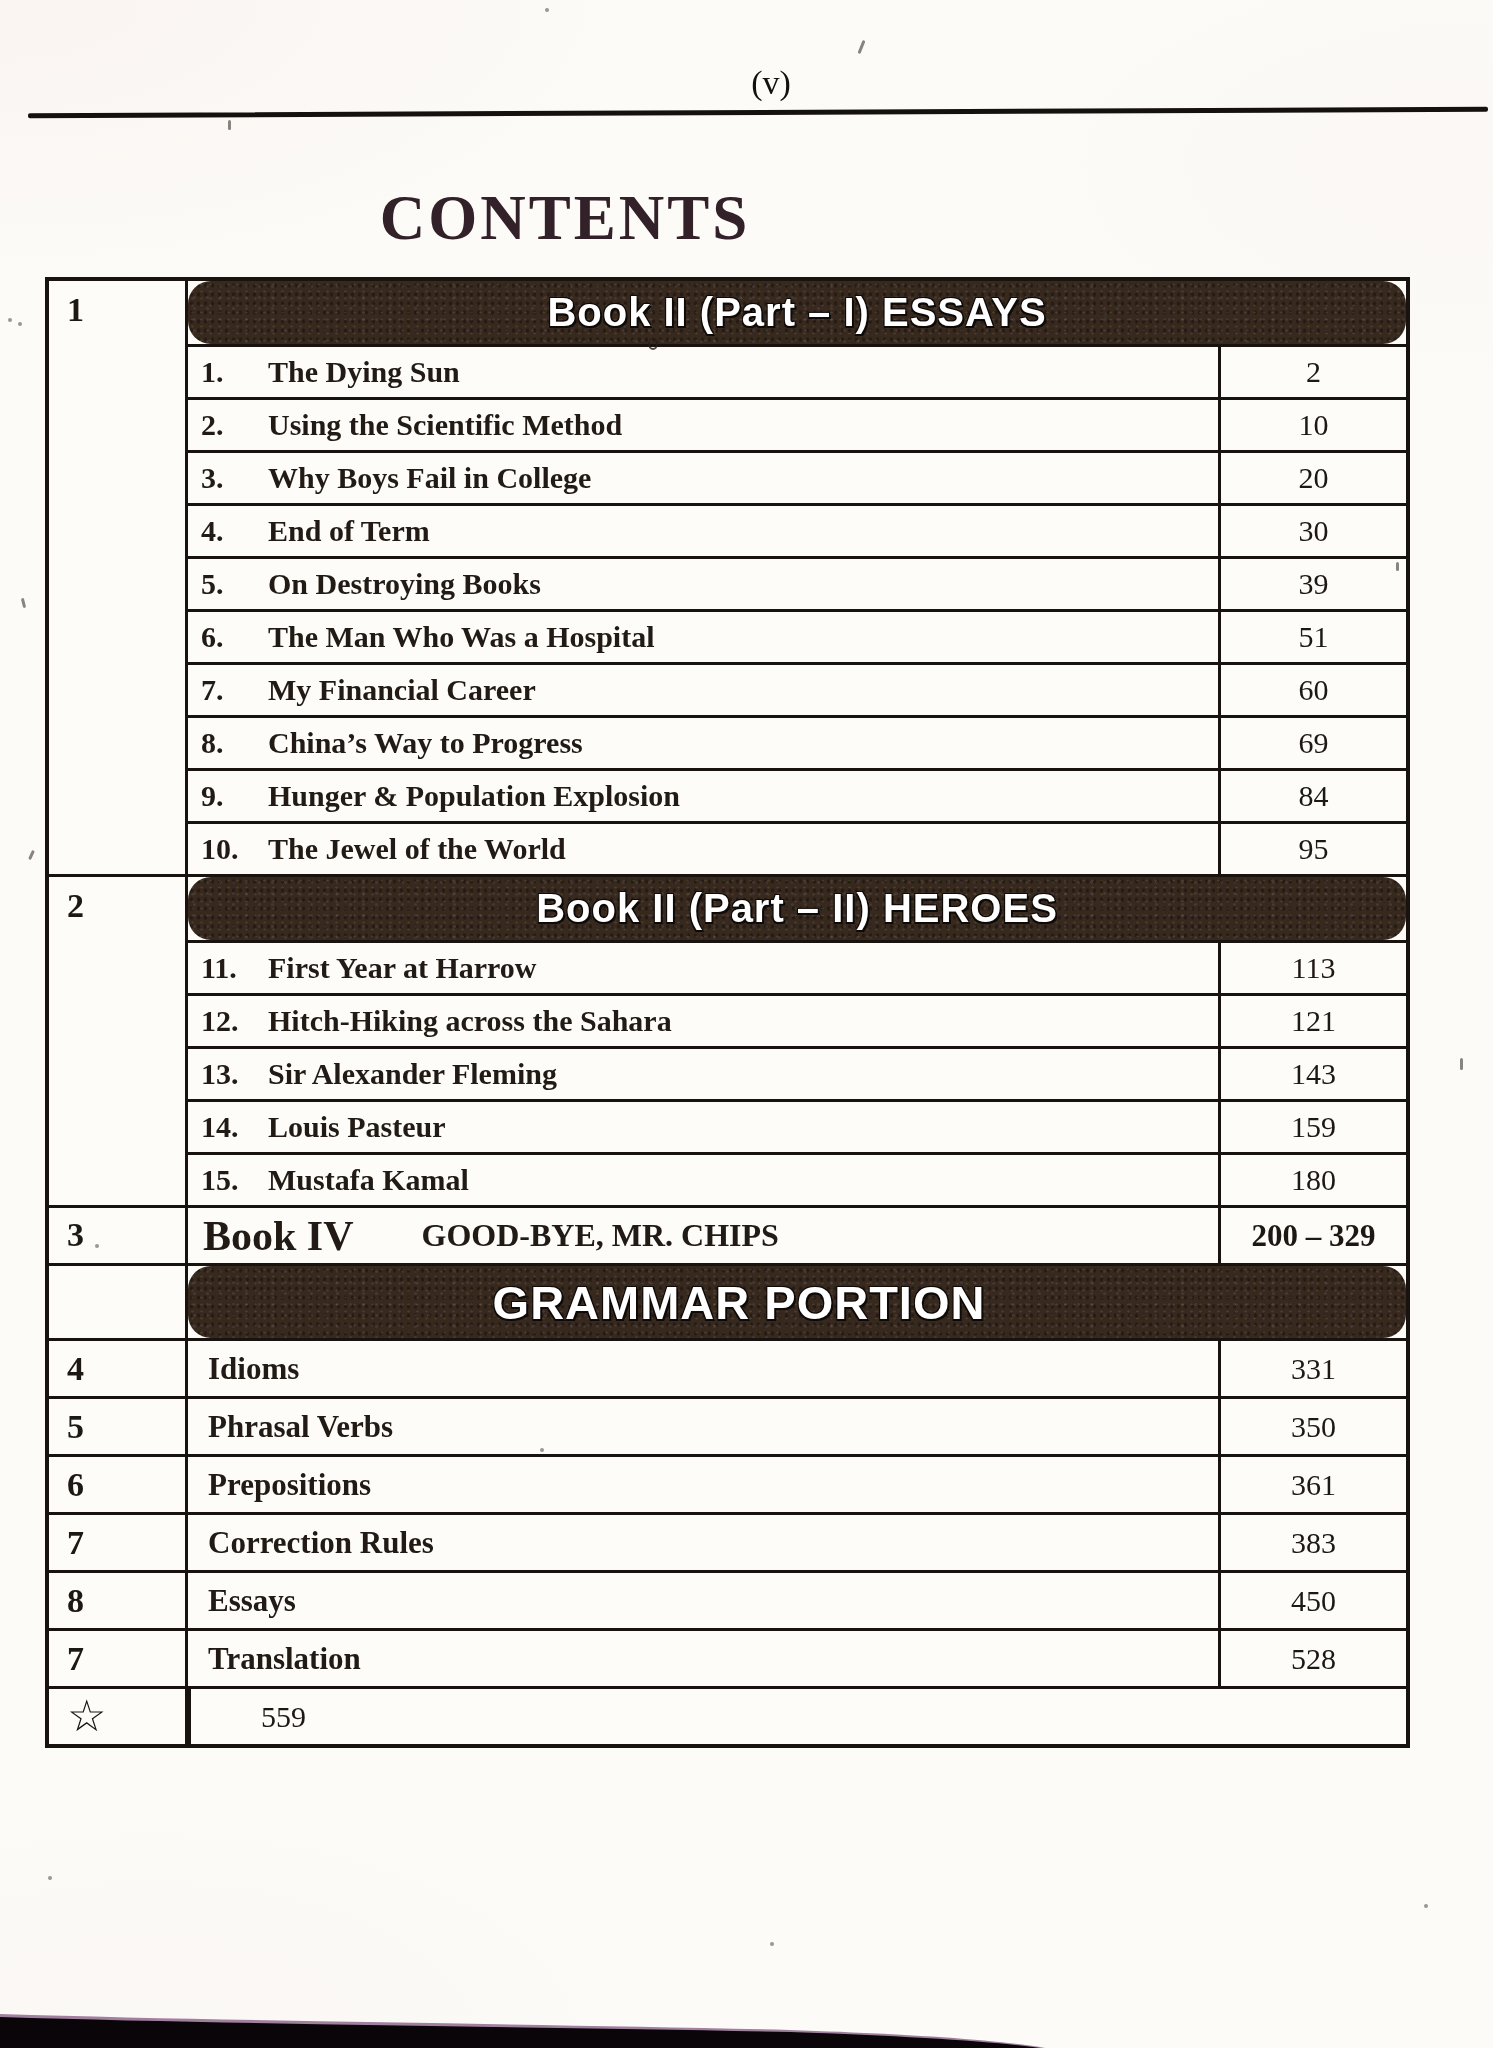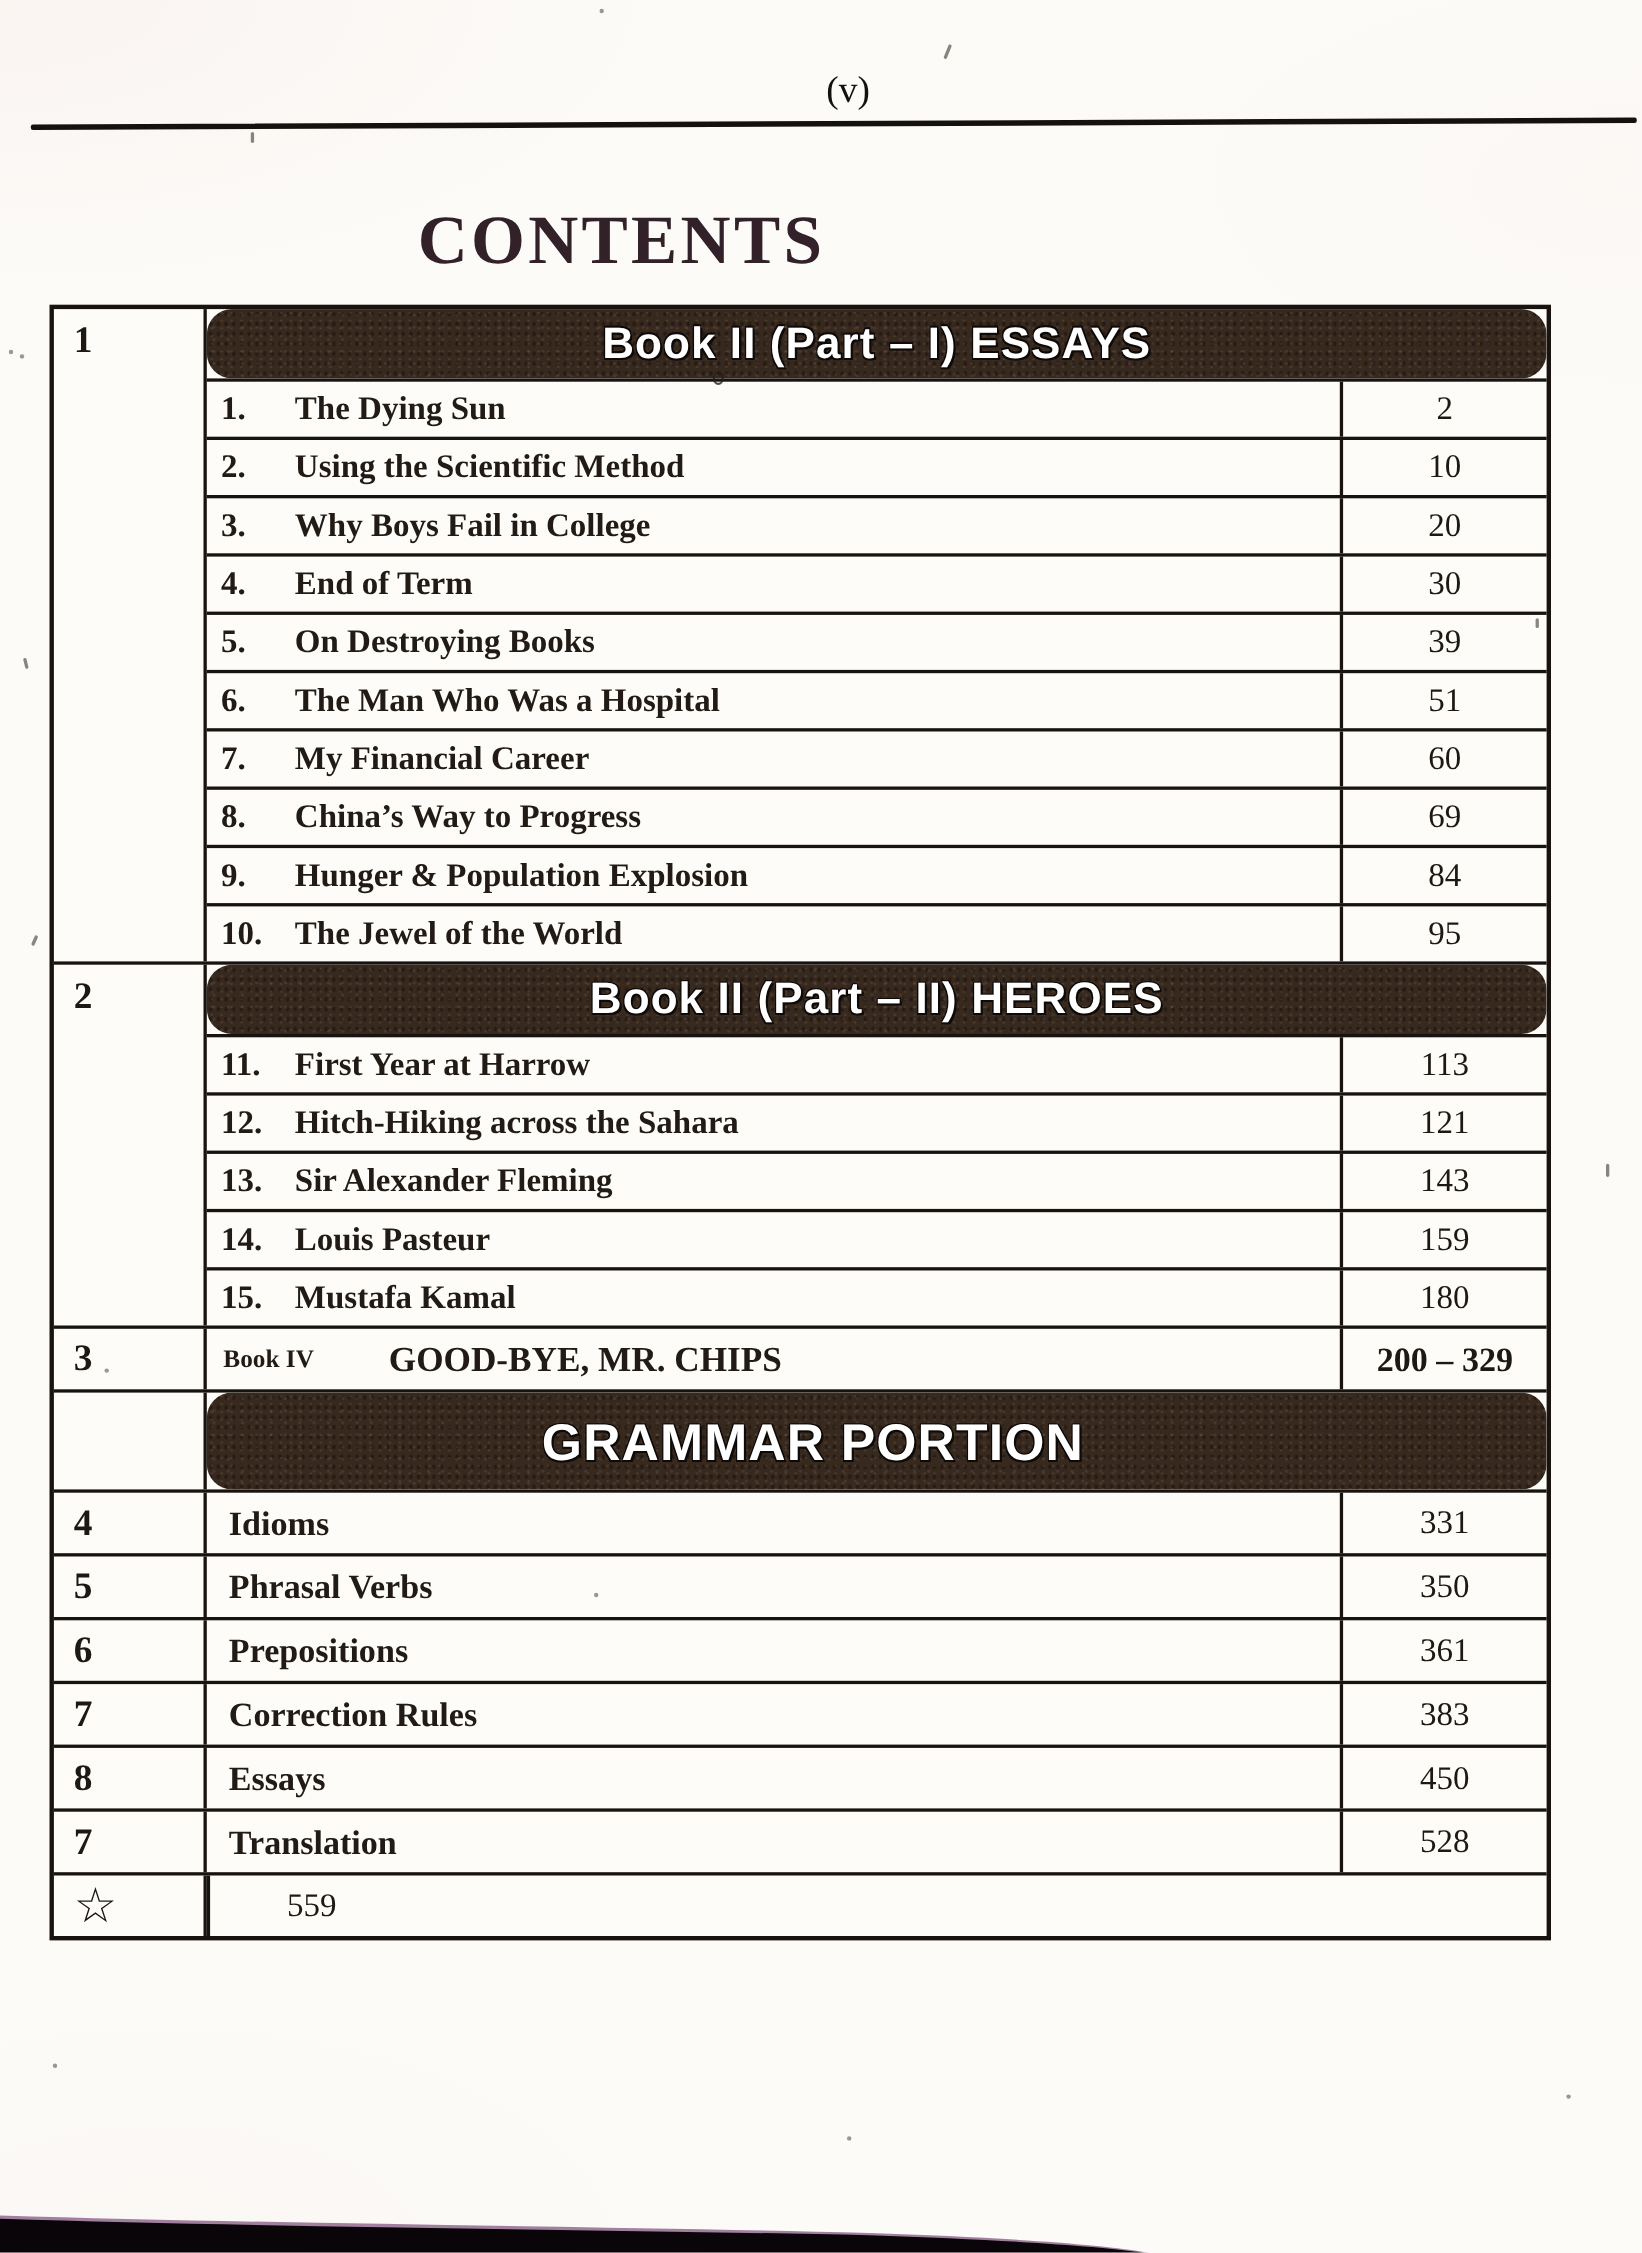--- a/index.html
+++ b/index.html
@@ -55,37 +55,37 @@
       radial-gradient(rgba(120,100,120,.25) 1px, transparent 2px),
       radial-gradient(rgba(0,0,0,.35) 1px, transparent 2.2px);
     background-size:9px 7px, 13px 11px, 7px 9px;
     border-radius:23px;
   }
   .band-title {
     font-family:"Liberation Sans", sans-serif; font-weight:700; font-size:40px;
     color:#ffffff; letter-spacing:1px; white-space:nowrap;
     text-shadow:2px 2px 0 #0e0a08, -1px -1px 0 #0e0a08, 1px -1px 0 #0e0a08, -1px 2px 0 #0e0a08;
   }
-  .g-band { height:88px;text-align:right; }
+  .g-band { height:72px;text-align:right; }
   .g-band .band-title { font-size:47px; transform:translateX(-58px); }
 
   .row { display:flex; height:53px; border-top:3px solid #191310; }
   .main { flex:1; display:flex; align-items:center; font-weight:700; font-size:30px; color:#221b15; min-width:0; }
   .main .num { flex:0 0 80px; padding-left:13px; }
   .main .title { flex:1; white-space:nowrap; }
   .pagecell {
     flex:0 0 188px; border-left:3px solid #191310;
     display:flex; align-items:center; justify-content:center;
     font-size:30px; color:#1e1813;
   }
 
   .bookiv { height:58px; }
   .bookiv .rail { padding-top:8px; }
   .bookiv .main { padding-left:15px; }
-  .bookiv .book-label { font-size:23px; font-weight:700; }
+  .bookiv .book-label { font-size:42px; font-weight:700; }
   .bookiv .title { font-size:32px; font-weight:700; margin-left:68px; white-space:nowrap; }
   .bookiv .pagecell { font-weight:700; font-size:31px; }
 
   .g-row { height:58px; }
   .g-row .rail { display:flex; align-items:center; padding-top:0; }
   .g-row .main { padding-left:20px; font-size:31px; }
   .star { font-size:44px; font-weight:400; line-height:1; color:#191310; }
 
   
   .speck { position:absolute; width:4px; height:4px; border-radius:50%; background:#4a443c; opacity:.55; }

